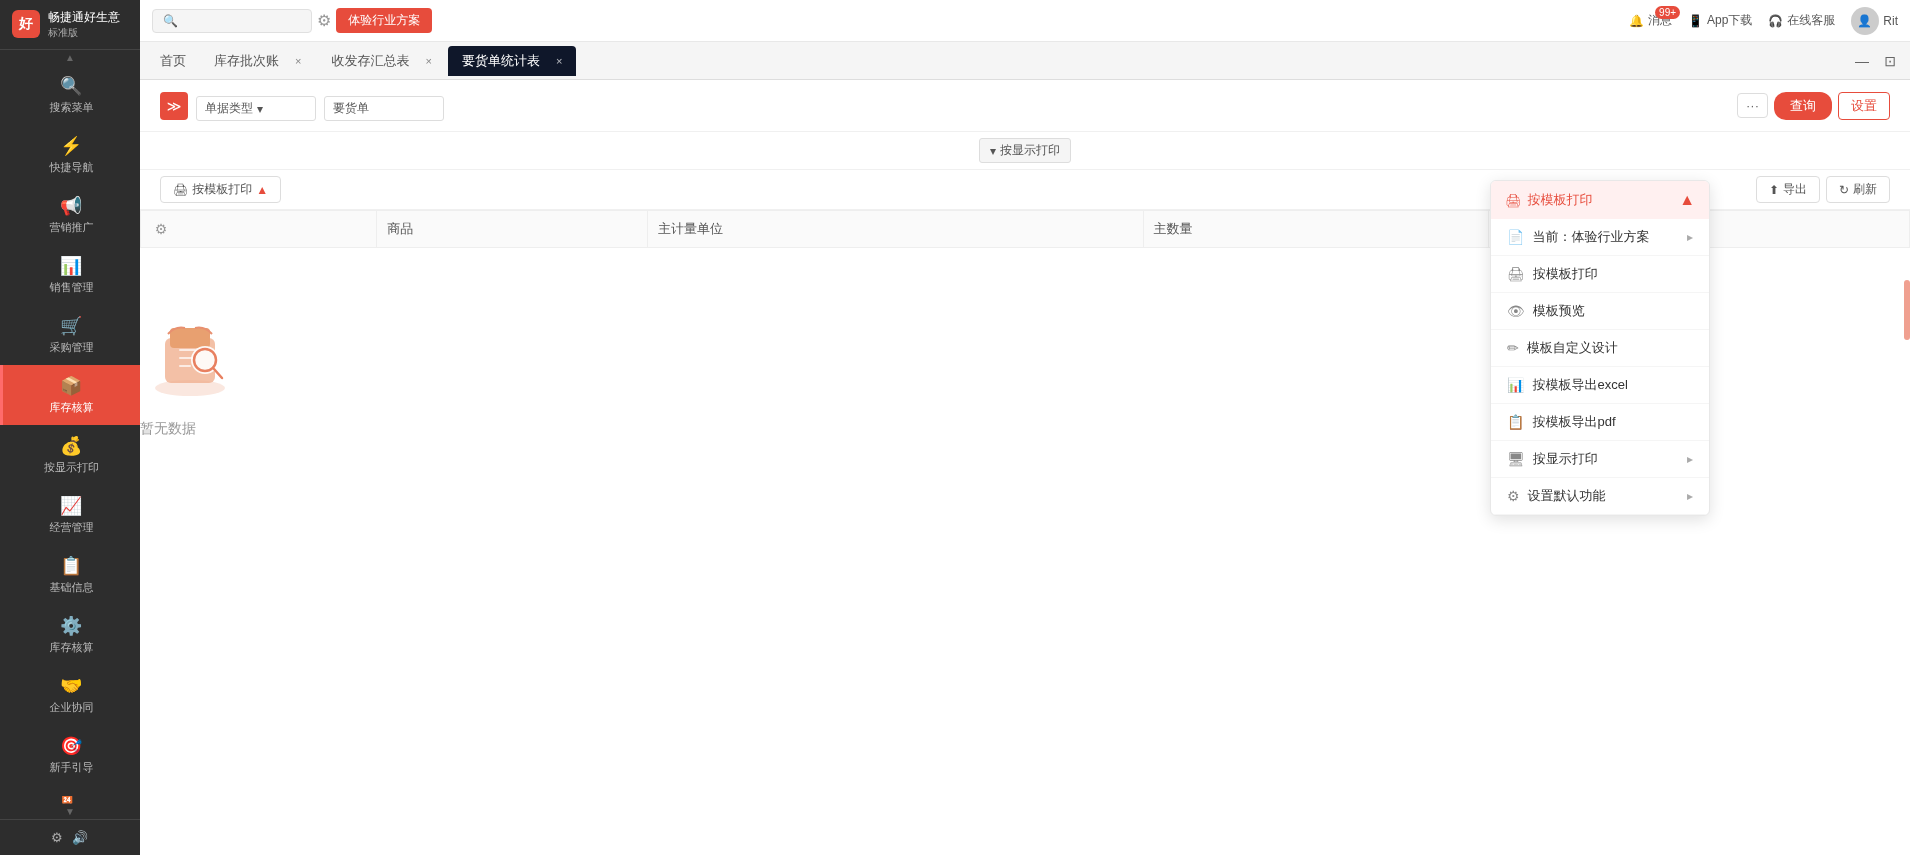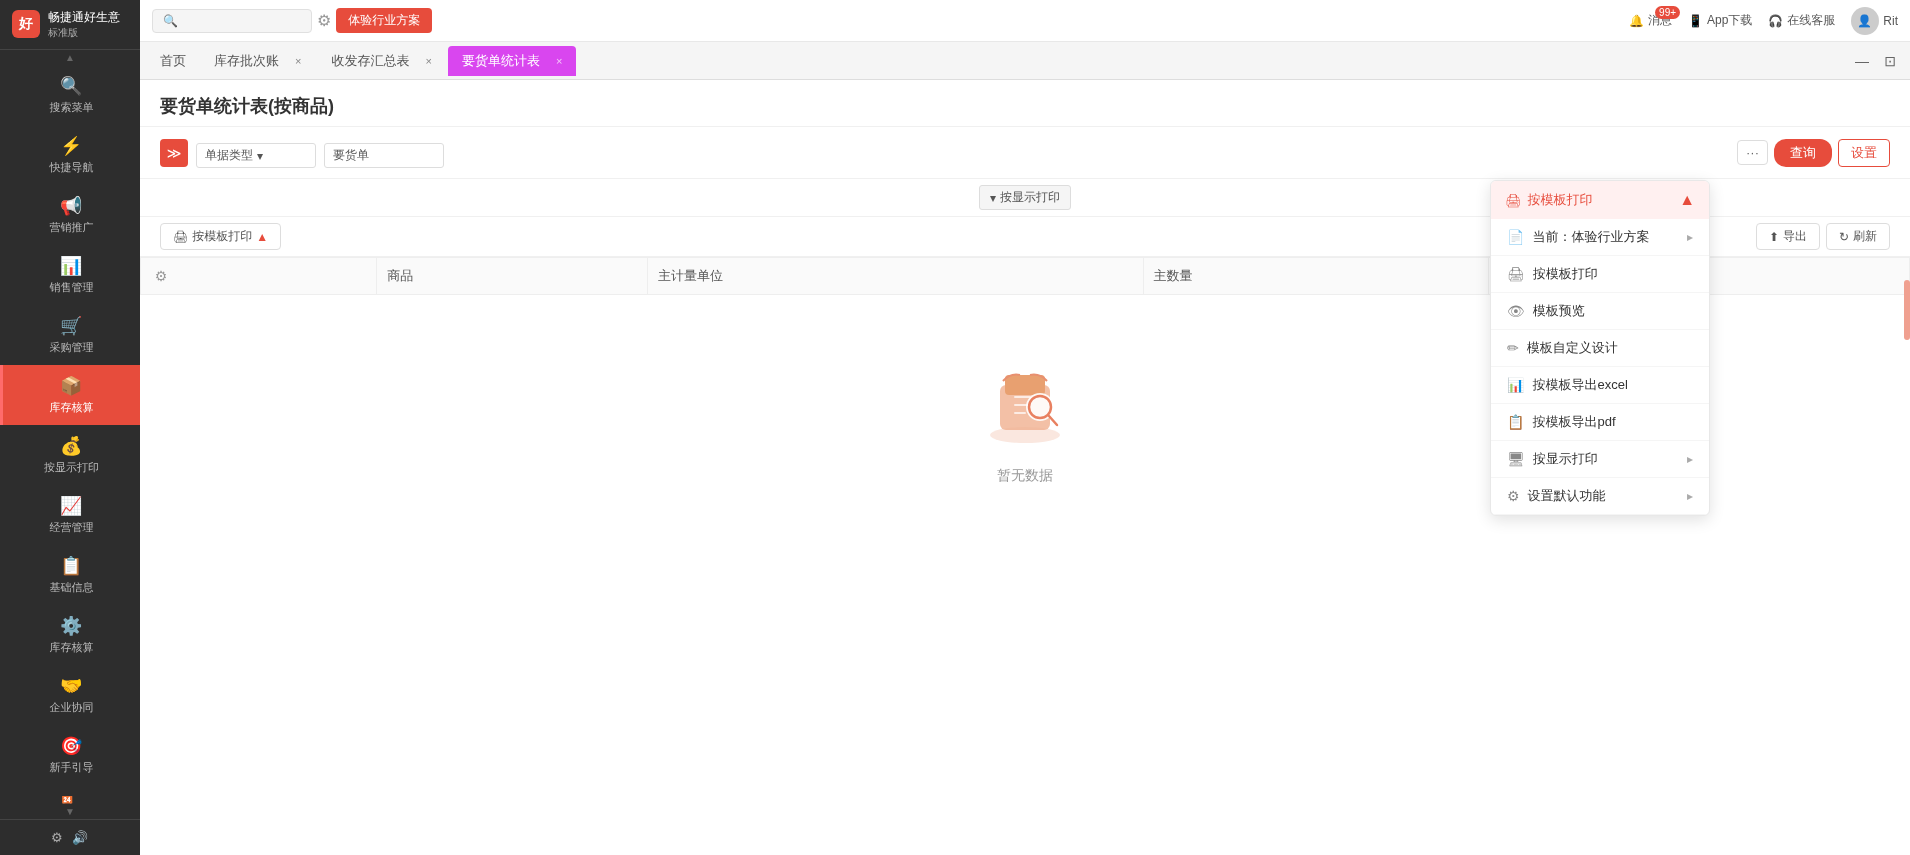--- a/index.html
+++ b/index.html
@@ -140,21 +140,21 @@
     .tab {
       display: flex; align-items: center; gap: 16px;
       padding: 6px 14px;
       font-size: 13px;
       cursor: pointer;
       color: #555;
       border-radius: 4px 4px 0 0;
       white-space: nowrap;
     }
     .tab.active {
-      background: #d946ef; color: #fff;
+      background: #0f172a; color: #fff;
     }
     .tab-close {
       font-size: 11px; color: inherit; opacity: 0.7;
       cursor: pointer;
     }
     .tab-home { padding: 6px 12px; color: #555; font-size: 13px; cursor: pointer; }
     .tab-controls {
       margin-left: auto;
       display: flex; align-items: center; gap: 4px;
     }
@@ -296,21 +296,21 @@
     .table-settings-icon {
       width: 20px; height: 20px;
       display: inline-flex; align-items: center; justify-content: center;
       cursor: pointer; color: #999; font-size: 14px;
     }
 
     
     .empty-state {
       flex: 1;
       display: flex; flex-direction: column;
-      align-items: center; justify-content: center;
+      justify-content: center;
       padding: 60px 0;
       color: #999;
       font-size: 14px;
     }
     .empty-icon {
       width: 100px; height: 100px;
       margin-bottom: 12px;
     }
 
     
@@ -496,23 +496,20 @@
       <span class="tab-close">×</span>
     </div>
     <div class="tab-controls">
       <button class="tab-ctrl-btn">—</button>
       <button class="tab-ctrl-btn">⊡</button>
     </div>
   </div>
 
   <div class="page-content">
 
-    <div class="page-header">
-      <div class="page-title">要货单统计表(按商品)</div>
-    </div>
 
     <div class="toolbar">
       <div class="toolbar-expand">≫</div>
 
 
       <div class="filter-select">
         <span>单据类型</span>
         <span>▾</span>
       </div>
 

